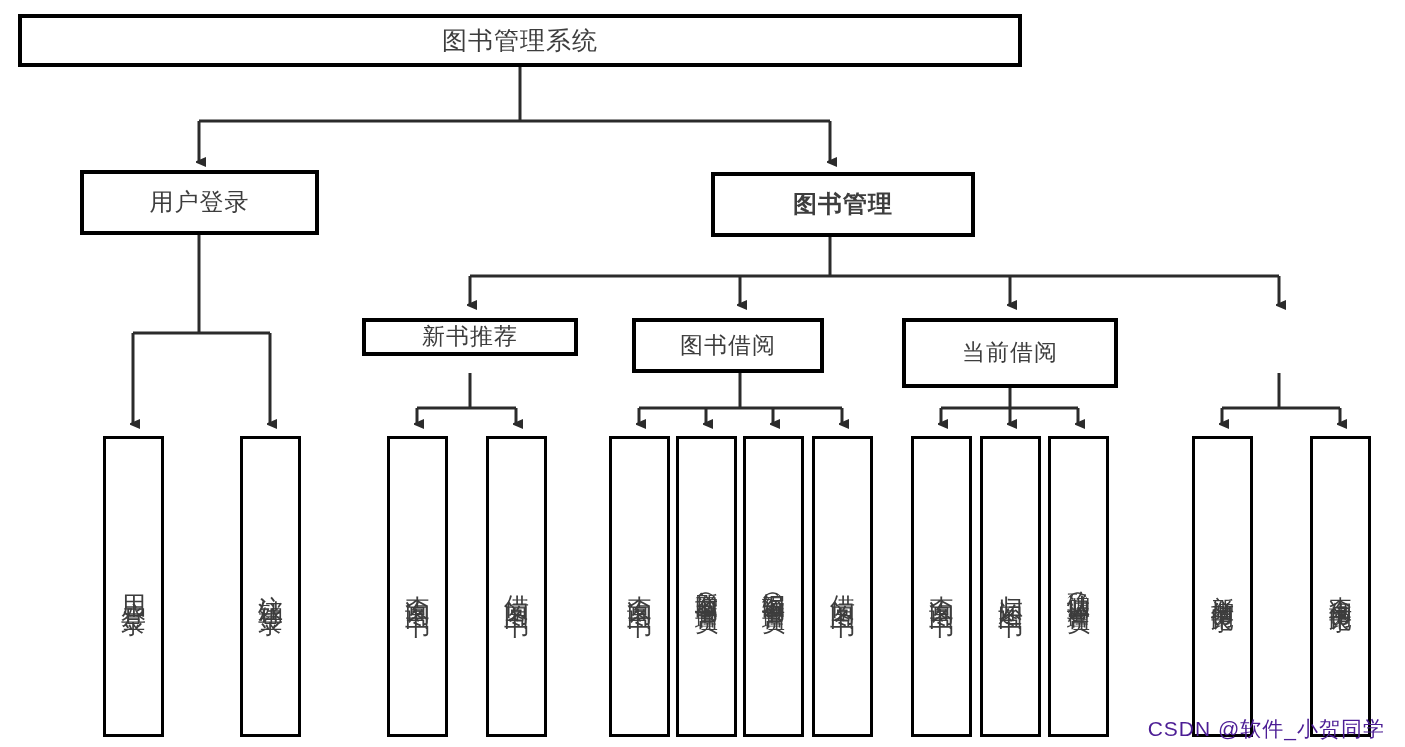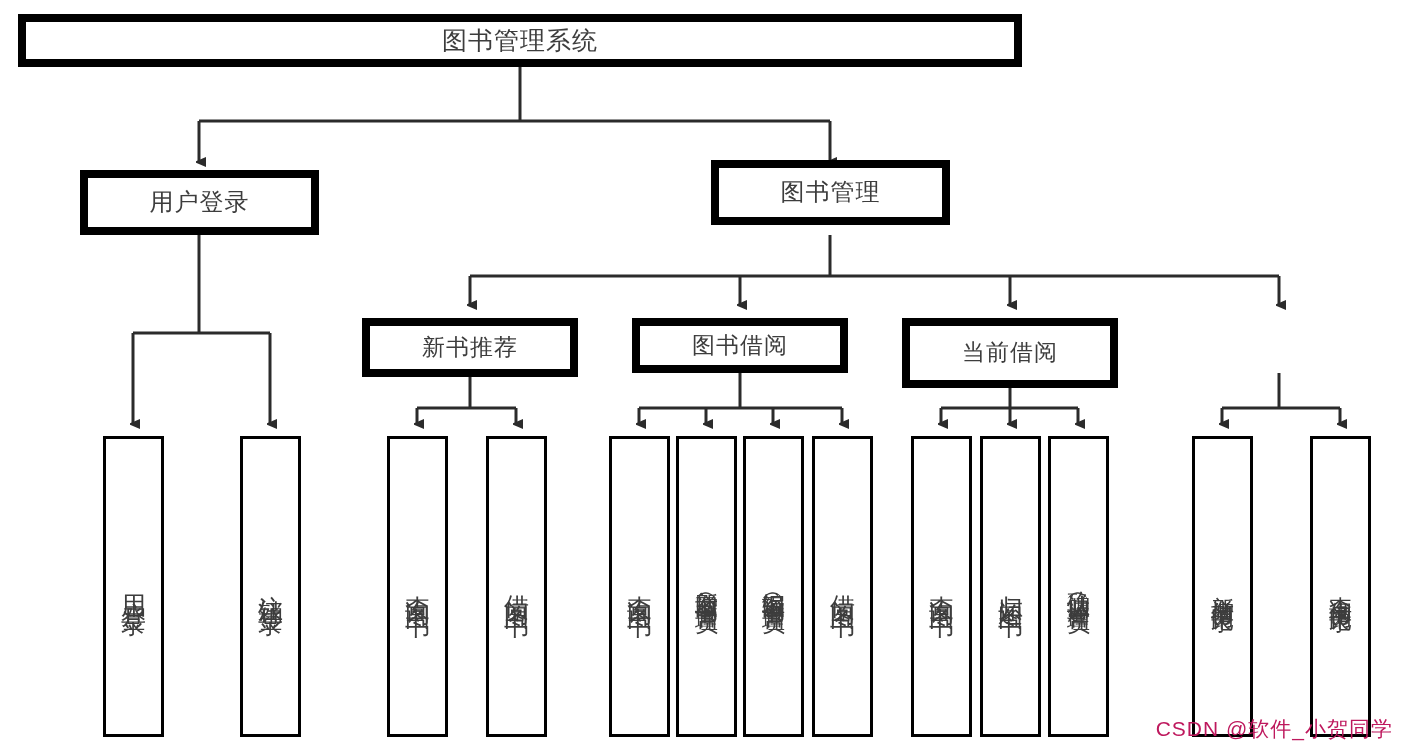--- a/index.html
+++ b/index.html
@@ -23,21 +23,21 @@
     left: 0;
     top: 0;
     width: 1405px;
     height: 747px;
     pointer-events: none;
   }
   .node {
     position: absolute;
     box-sizing: border-box;
     background: #ffffff;
-    border: 8px solid #000000;
+    border: 4px solid #000000;
     display: flex;
     align-items: center;
     justify-content: center;
     z-index: 2;
   }
   .node .label {
     color: #3d3d3d;
     letter-spacing: 1px;
     line-height: 1.18;
     text-align: center;
@@ -62,24 +62,24 @@
     white-space: nowrap;
     max-height: 290px;
   }
   .node.leaf.tight .label {
     font-size: 23px;
     letter-spacing: 3px;
   }
 
   #watermark {
     position: absolute;
-    right: 12px;
+    right: 20px;
     bottom: 4px;
     font-size: 21px;
-    color: #be185d;
+    color: #4c1d95;
     letter-spacing: 1px;
     z-index: 5;
     white-space: nowrap;
     font-family: "Liberation Sans", "DejaVu Sans", sans-serif;
   }
 </style>
 </head>
 <body>
 
 <div id="canvas">
@@ -136,28 +136,28 @@
     </g>
   </svg>
 
   <div class="node root" style="left:18px; top:14px; width:1004px; height:53px;">
     <span class="label">图书管理系统</span>
   </div>
 
   <div class="node level1" style="left:80px; top:170px; width:239px; height:65px;">
     <span class="label">用户登录</span>
   </div>
-  <div class="node level1" style="left:711px; top:160px; width:239px; height:65px;">
+  <div class="node level1" style="left:711px; top:172px; width:264px; height:65px;font-weight:bold;">
     <span class="label">图书管理</span>
   </div>
 
-  <div class="node level2" style="left:362px; top:318px; width:216px; height:59px;">
+  <div class="node level2" style="left:362px; top:318px; width:216px; height:38px;">
     <span class="label">新书推荐</span>
   </div>
-  <div class="node level2" style="left:632px; top:318px; width:216px; height:55px;">
+  <div class="node level2" style="left:632px; top:318px; width:192px; height:55px;">
     <span class="label">图书借阅</span>
   </div>
   <div class="node level2" style="left:902px; top:318px; width:216px; height:70px;">
     <span class="label">当前借阅</span>
   </div>
 
   <div class="node leaf" style="left:103px; top:436px; width:61px; height:301px;">
     <span class="label">用户登录</span>
   </div>
   <div class="node leaf" style="left:240px; top:436px; width:61px; height:301px;">

